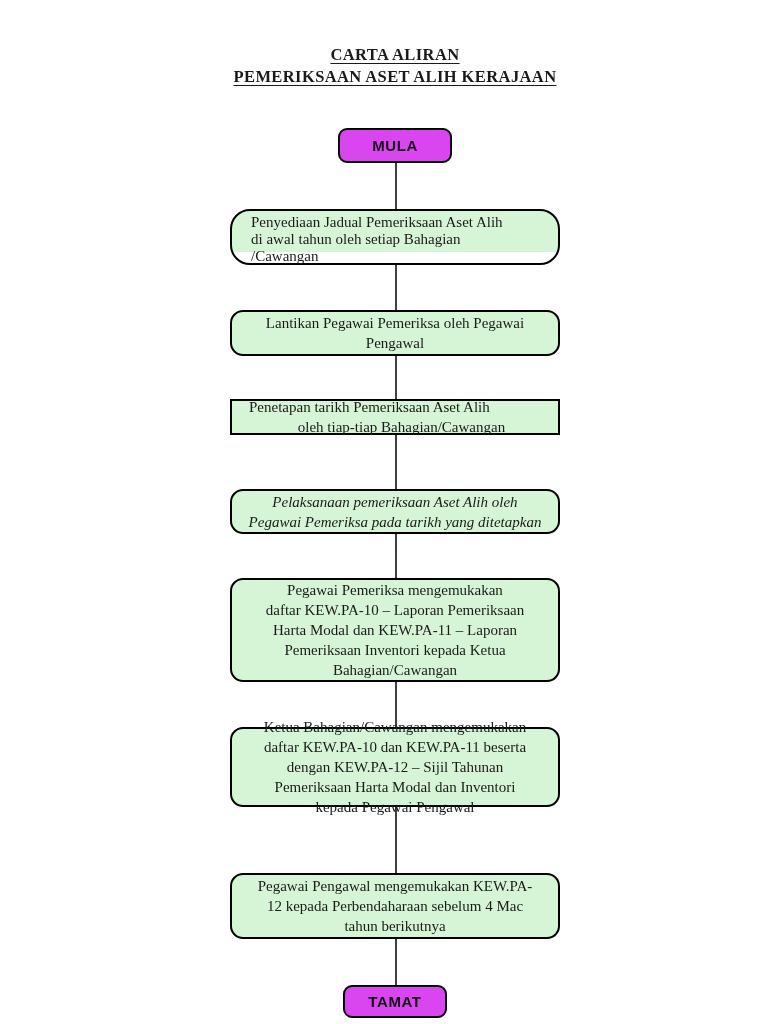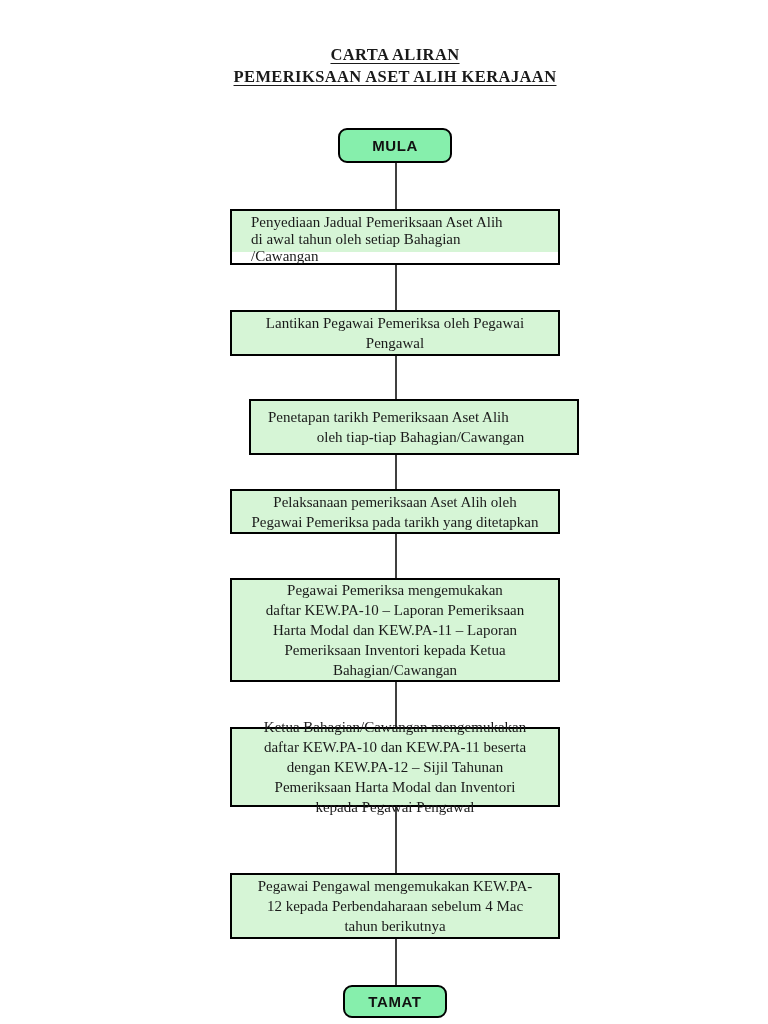--- a/index.html
+++ b/index.html
@@ -44,21 +44,21 @@
     width: 2px;
     height: 825px;
     background: #404040;
     z-index: 0;
   }
 
   
   .terminal {
     position: absolute;
     box-sizing: border-box;
-    background: #86efac;
+    background: #d946ef;
     border: 2px solid #000000;
     border-radius: 9px;
     display: flex;
     align-items: center;
     justify-content: center;
     font-family: "Liberation Sans", sans-serif;
     font-weight: bold;
     font-size: 15px;
     letter-spacing: 0.6px;
     color: #111111;
@@ -80,40 +80,41 @@
     line-height: 20px;
     white-space: pre-line;
     color: #1a1a1a;
   }
   .step.center {
     display: flex;
     align-items: center;
     justify-content: center;
     text-align: center;
     padding: 1px 2px;
+    border-radius: 13px;
   }
   .step.left {
     text-align: left;
   }
 
   .s1 {
     top: 209px; height: 56px;
     line-height: 17px;
     padding: 3px 8px 0 19px;
     
     background: linear-gradient(to bottom, #d6f5d6 0px, #d6f5d6 41px, #ffffff 41px);
+    border-radius: 20px;
   }
   .s2 { top: 310px; height: 46px; }
   .s3 {
-    top: 399px; height: 56px;
+    top: 399px; height: 36px;
     display: flex; flex-direction: column; justify-content: center;
     padding: 0 21px 0 17px;
-    margin-left: 19px;
   }
-  .s4 { top: 489px; height: 45px; }
+  .s4 { top: 489px; height: 45px; font-style: italic; }
   .s5 { top: 578px; height: 104px; }
   .s6 { top: 727px; height: 80px; }
   .s7 { top: 873px; height: 66px; }
 </style>
 </head>
 <body>
 
 <div class="page">
 
   <div class="title">

